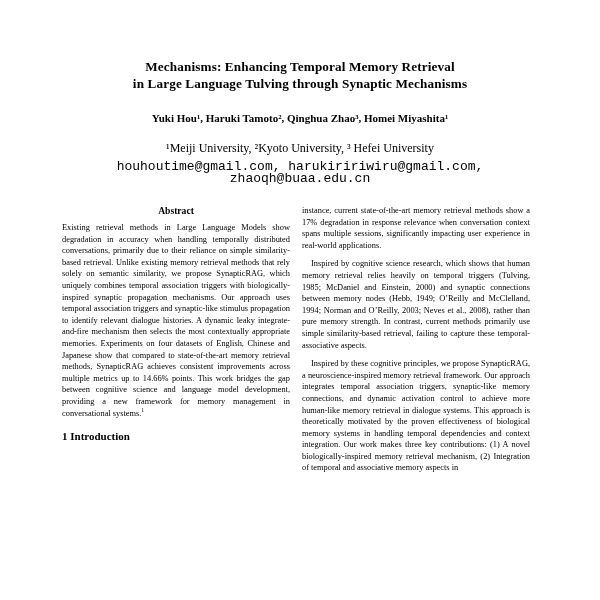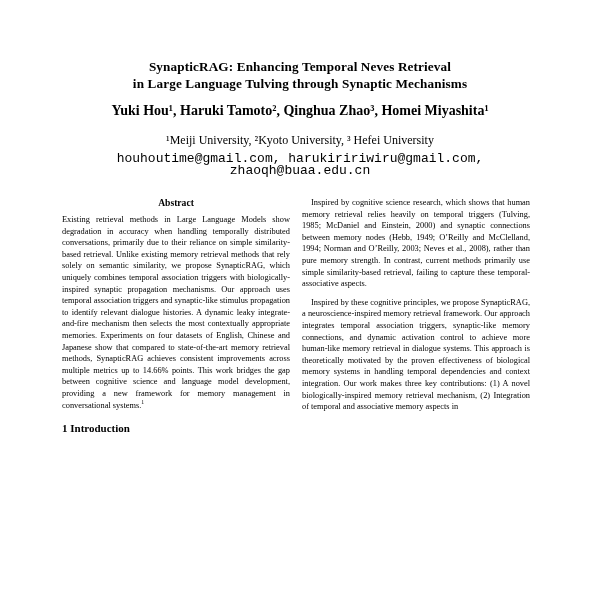--- a/index.html
+++ b/index.html
@@ -27,23 +27,23 @@
     font-weight: bold;
     line-height: 17px;
     margin: 0 0 0 0;
     letter-spacing: 0.01em;
   }
   .title .line2 {
     display: block;
   }
   .authors {
     text-align: center;
-    font-size: 14px;
+    font-size: 11px;
     font-weight: bold;
-    margin-top: 12px;
+    margin-top: 20px;
     line-height: 13px;
   }
   .affil {
     text-align: center;
     font-size: 12px;
     margin-top: 17px;
     line-height: 12px;
   }
   .emails {
     text-align: center;
@@ -90,21 +90,21 @@
     vertical-align: super;
     line-height: 0;
   }
 </style>
 </head>
 <body>
 
 <div class="page">
 
   <div class="title">
-    <span>SynapticRAG: Enhancing Temporal Neves Retrieval</span>
+    <span>Mechanisms: Enhancing Temporal Memory Retrieval</span>
     <span class="line2">in Large Language Tulving through Synaptic Mechanisms</span>
   </div>
 
   <div class="authors">
     <span>Yuki Hou¹, Haruki Tamoto², Qinghua Zhao³, Homei Miyashita¹</span>
   </div>
 
   <div class="affil">
     <span>¹Meiji University, ²Kyoto University, ³ Hefei University</span>
   </div>
@@ -116,18 +116,19 @@
   <div class="columns">
 
     <div class="col">
       <div class="section-head">Abstract</div>
       <p class="body"><span>Existing retrieval methods in Large Language Models show degradation in accuracy when handling temporally distributed conversations, primarily due to their reliance on simple similarity-based retrieval.   Unlike existing memory retrieval methods that rely solely on semantic similarity, we propose SynapticRAG, which uniquely combines temporal association triggers with biologically-inspired synaptic propagation mechanisms. Our approach uses temporal association triggers and synaptic-like stimulus propagation to identify relevant dialogue histories. A dynamic leaky integrate-and-fire mechanism then selects the most contextually appropriate memories. Experiments on four datasets of English, Chinese and Japanese show that compared to state-of-the-art memory retrieval methods, SynapticRAG achieves consistent improvements across multiple metrics up to 14.66% points. This work bridges the gap between cognitive science and language model development, providing a new framework for memory management in conversational systems.</span><span class="fn-mark">1</span></p>
 
       <div class="sec-num-head">1   Introduction</div>
     </div>
 
     <div class="col">
+      <p class="body">instance, current state-of-the-art memory retrieval methods show a 17% degradation in response relevance when conversation context spans multiple sessions, significantly impacting user experience in real-world applications.</p>
       <p class="body indent">Inspired by cognitive science research, which shows that human memory retrieval relies heavily on temporal triggers (Tulving, 1985; McDaniel and Einstein, 2000) and synaptic connections between memory nodes (Hebb, 1949; O’Reilly and McClelland, 1994; Norman and O’Reilly, 2003; Neves et al., 2008), rather than pure memory strength. In contrast, current methods primarily use simple similarity-based retrieval, failing to capture these temporal-associative aspects.</p>
       <p class="body indent">Inspired by these cognitive principles, we propose SynapticRAG, a neuroscience-inspired memory retrieval framework. Our approach integrates temporal association triggers, synaptic-like memory connections, and dynamic activation control to achieve more human-like memory retrieval in dialogue systems. This approach is theoretically motivated by the proven effectiveness of biological memory systems in handling temporal dependencies and context integration. Our work makes three key contributions: (1) A novel biologically-inspired memory retrieval mechanism, (2) Integration of temporal and associative memory aspects in</p>
     </div>
 
   </div>
 </div>
 
 </body></html>

